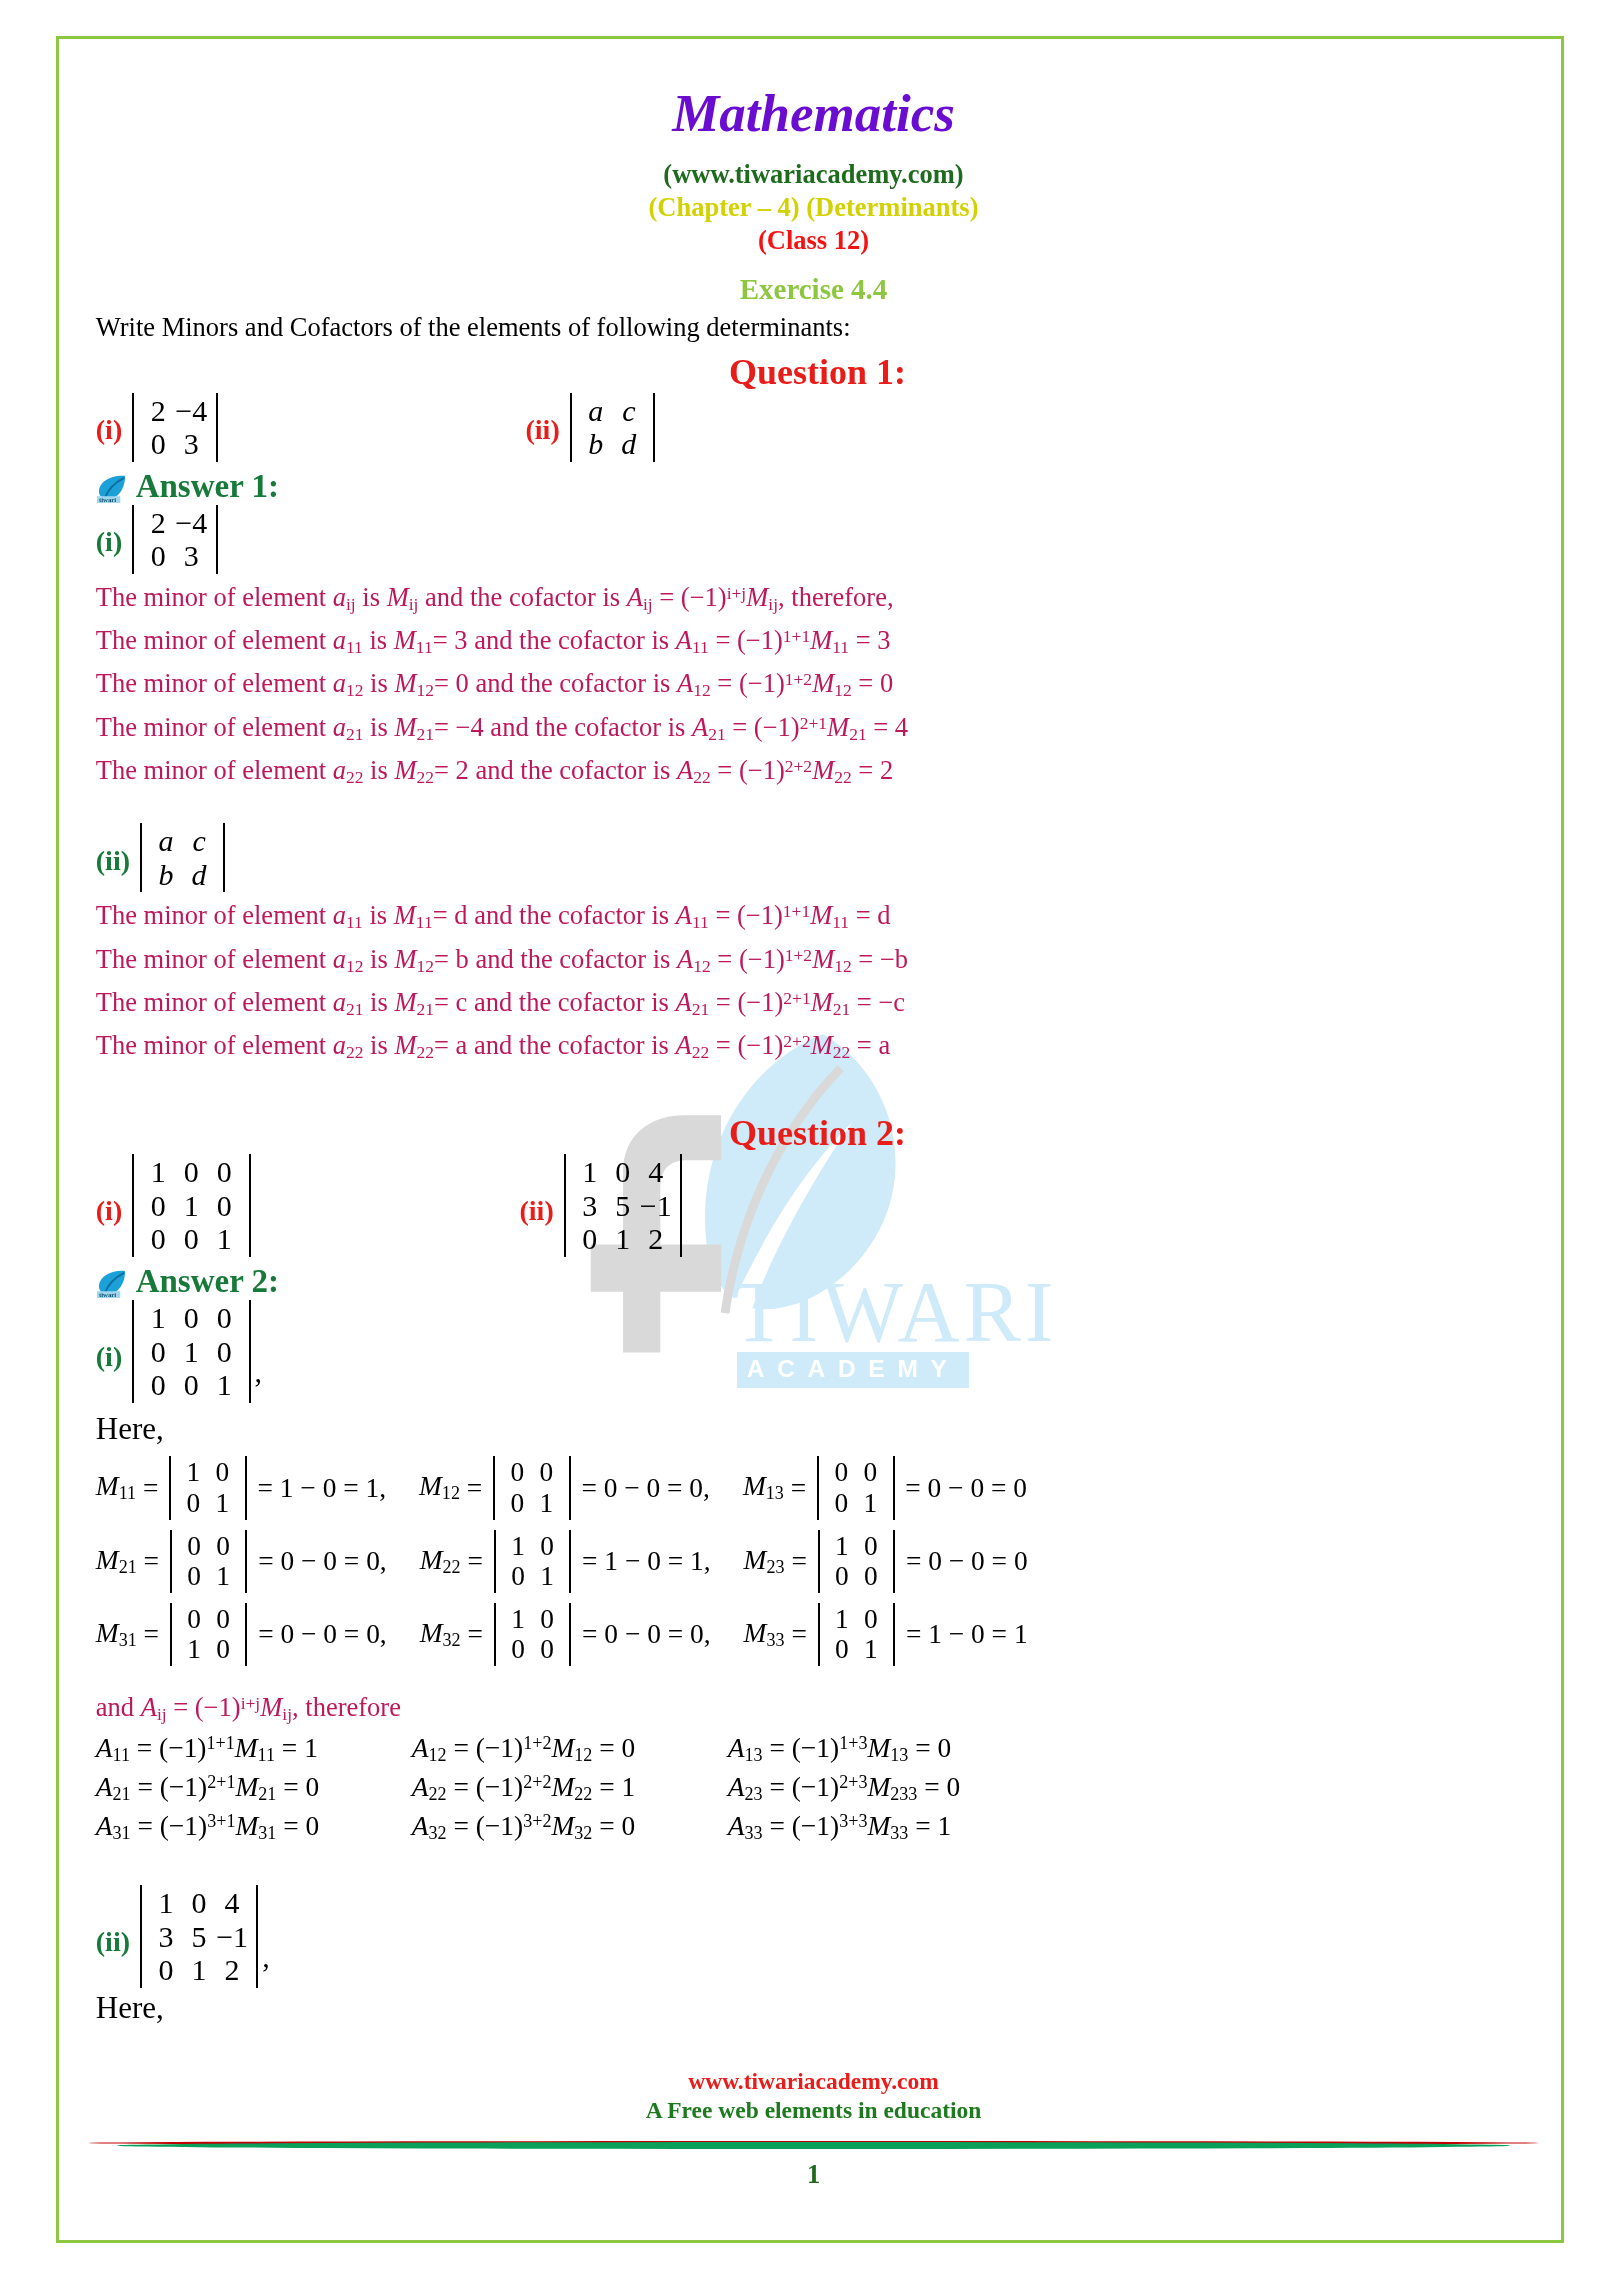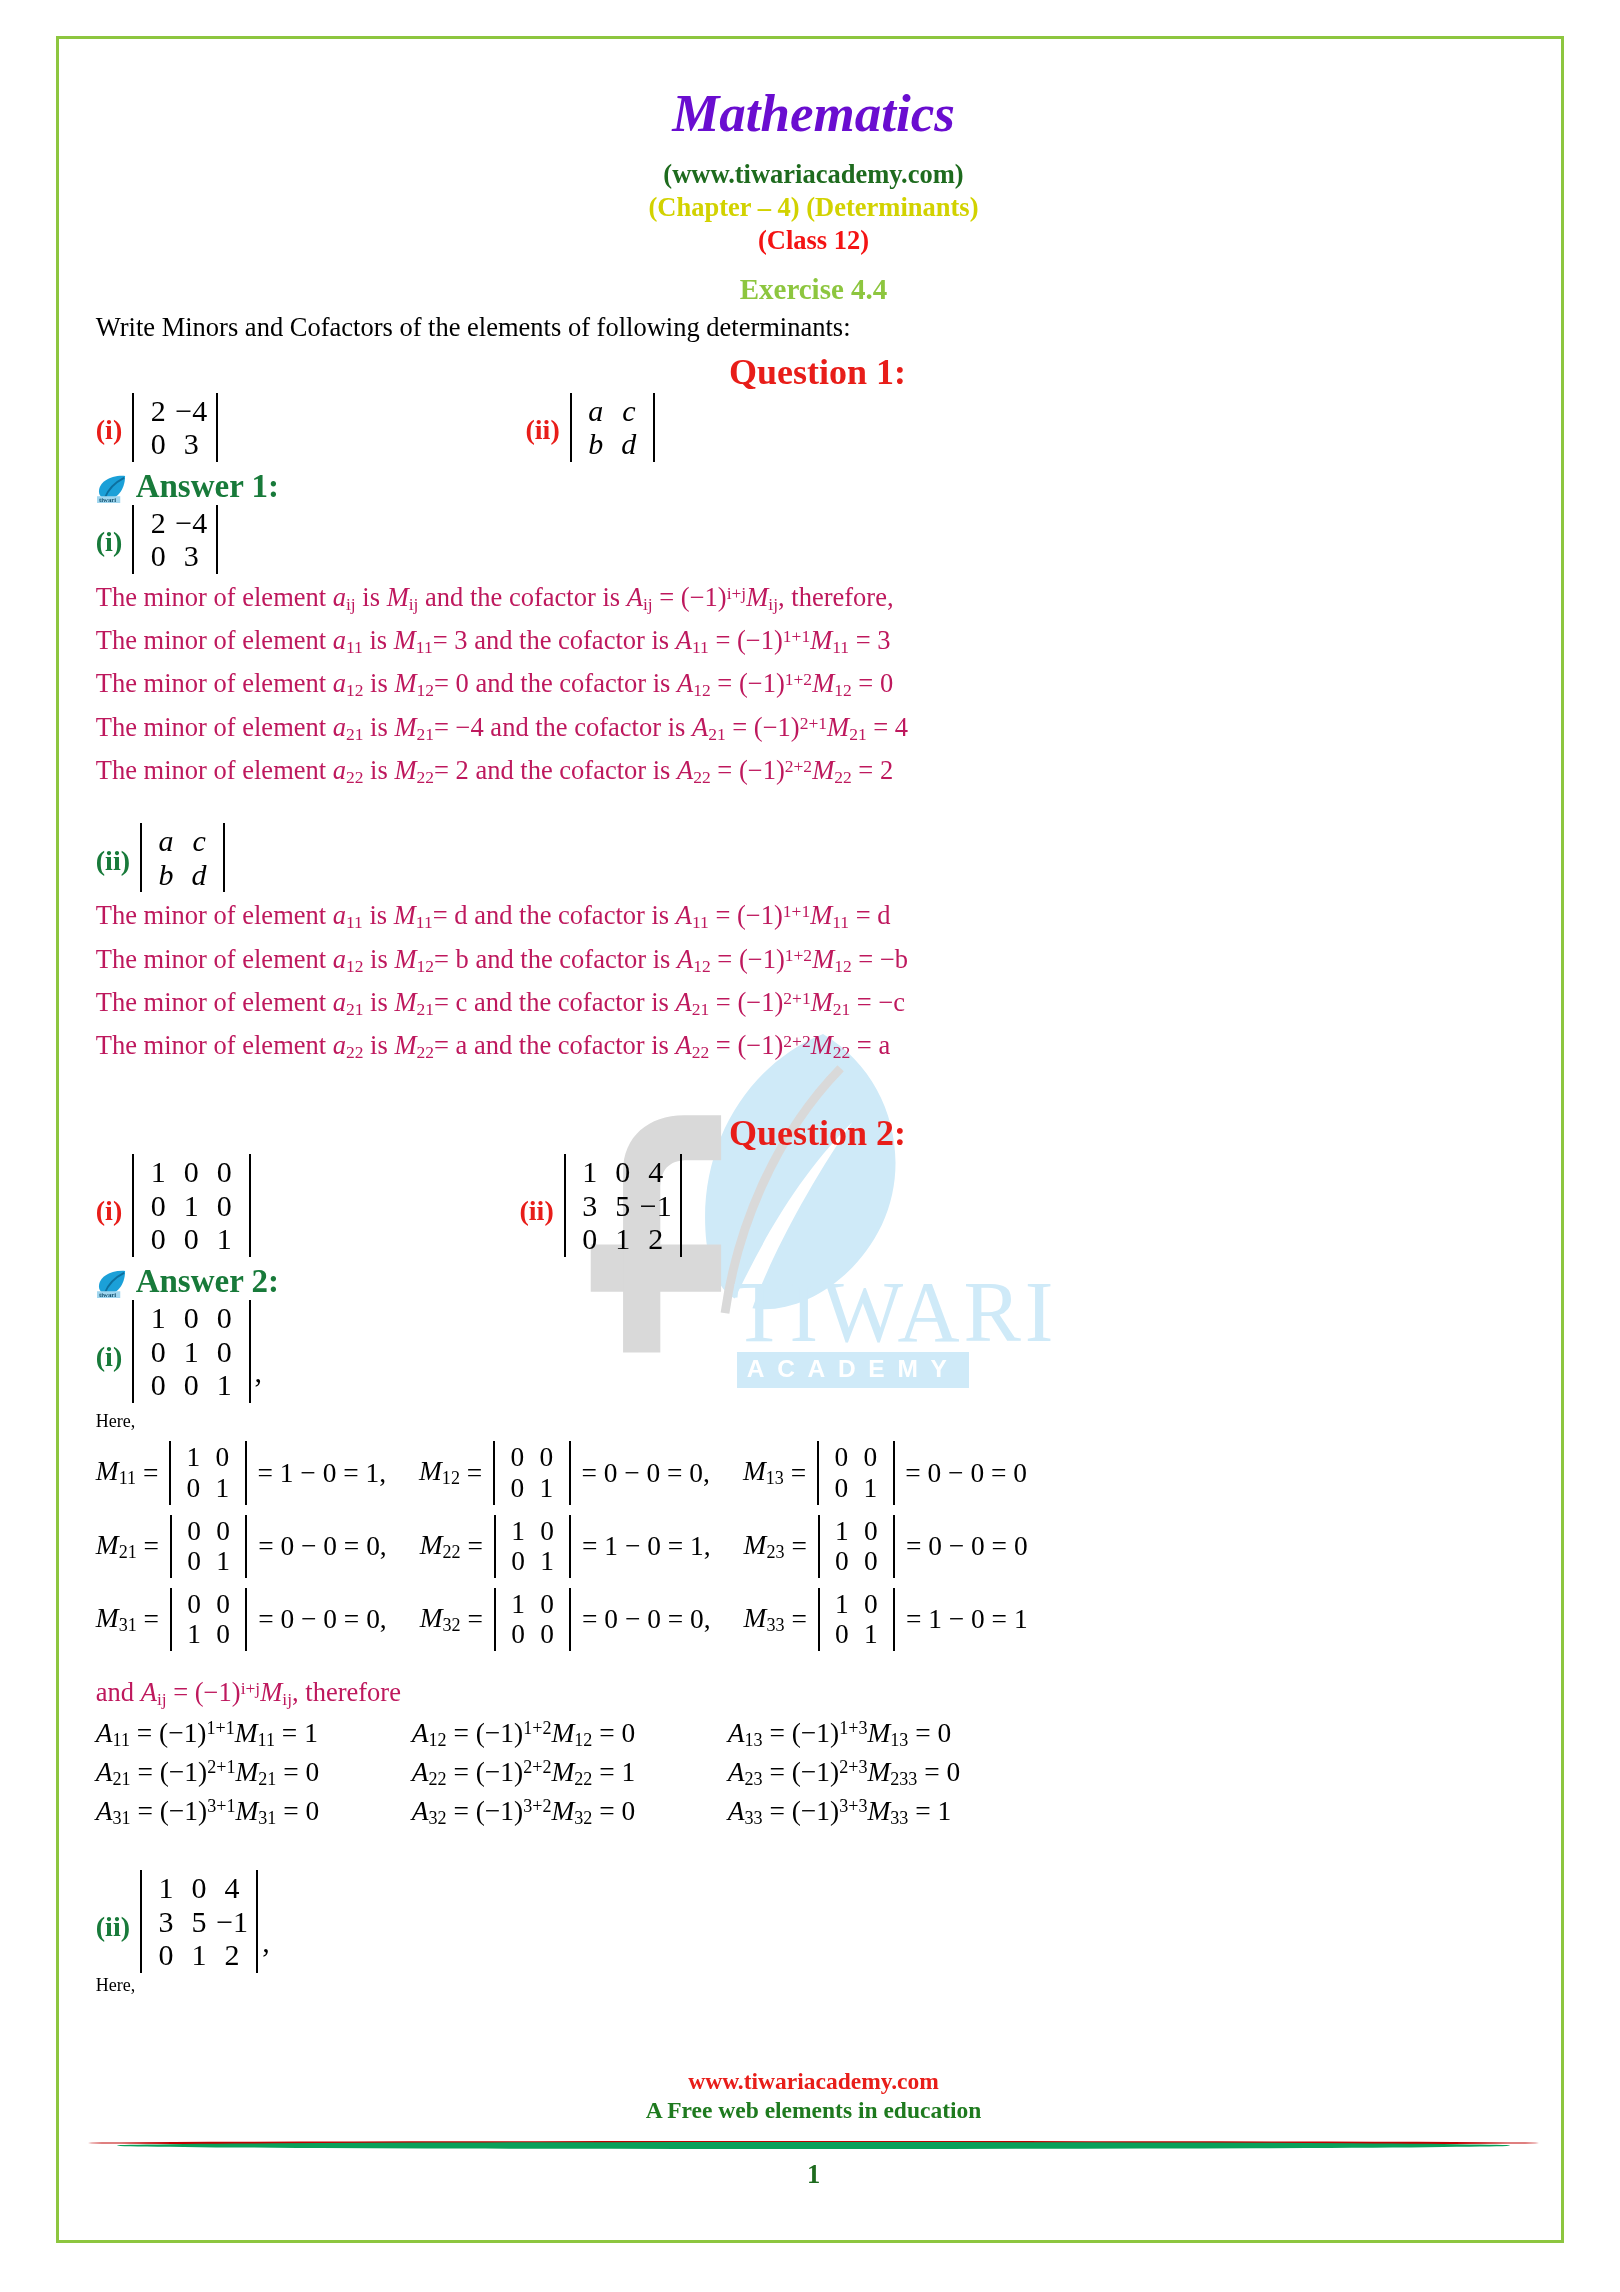--- a/index.html
+++ b/index.html
@@ -103,21 +103,21 @@
 
   
   .mline{
     font-size:26.5px;color:#be185d;margin:3.9px 0 0 7.8px;line-height:1.45;
     position:relative;z-index:2;white-space:nowrap;
   }
   i.v{font-style:italic;}
   sub{font-size:.66em;vertical-align:-.23em;font-style:normal;}
   sup{font-size:.66em;vertical-align:.42em;font-style:normal;}
 
-  .here{font-size:18px;margin:7.8px 0 0 7.8px;position:relative;z-index:2;}
+  .here{font-size:31px;margin:7.8px 0 0 7.8px;position:relative;z-index:2;}
 
   .mrow{
     display:flex;align-items:center;gap:33px;margin:9.8px 0 0 7.8px;
     position:relative;z-index:2;
   }
   .mitem{display:flex;align-items:center;font-size:27.4px;white-space:nowrap;}
   .mitem .eqs{padding:0 6.9px;}
 
   .arow{
     display:flex;margin:5.9px 0 0 7.8px;position:relative;z-index:2;

